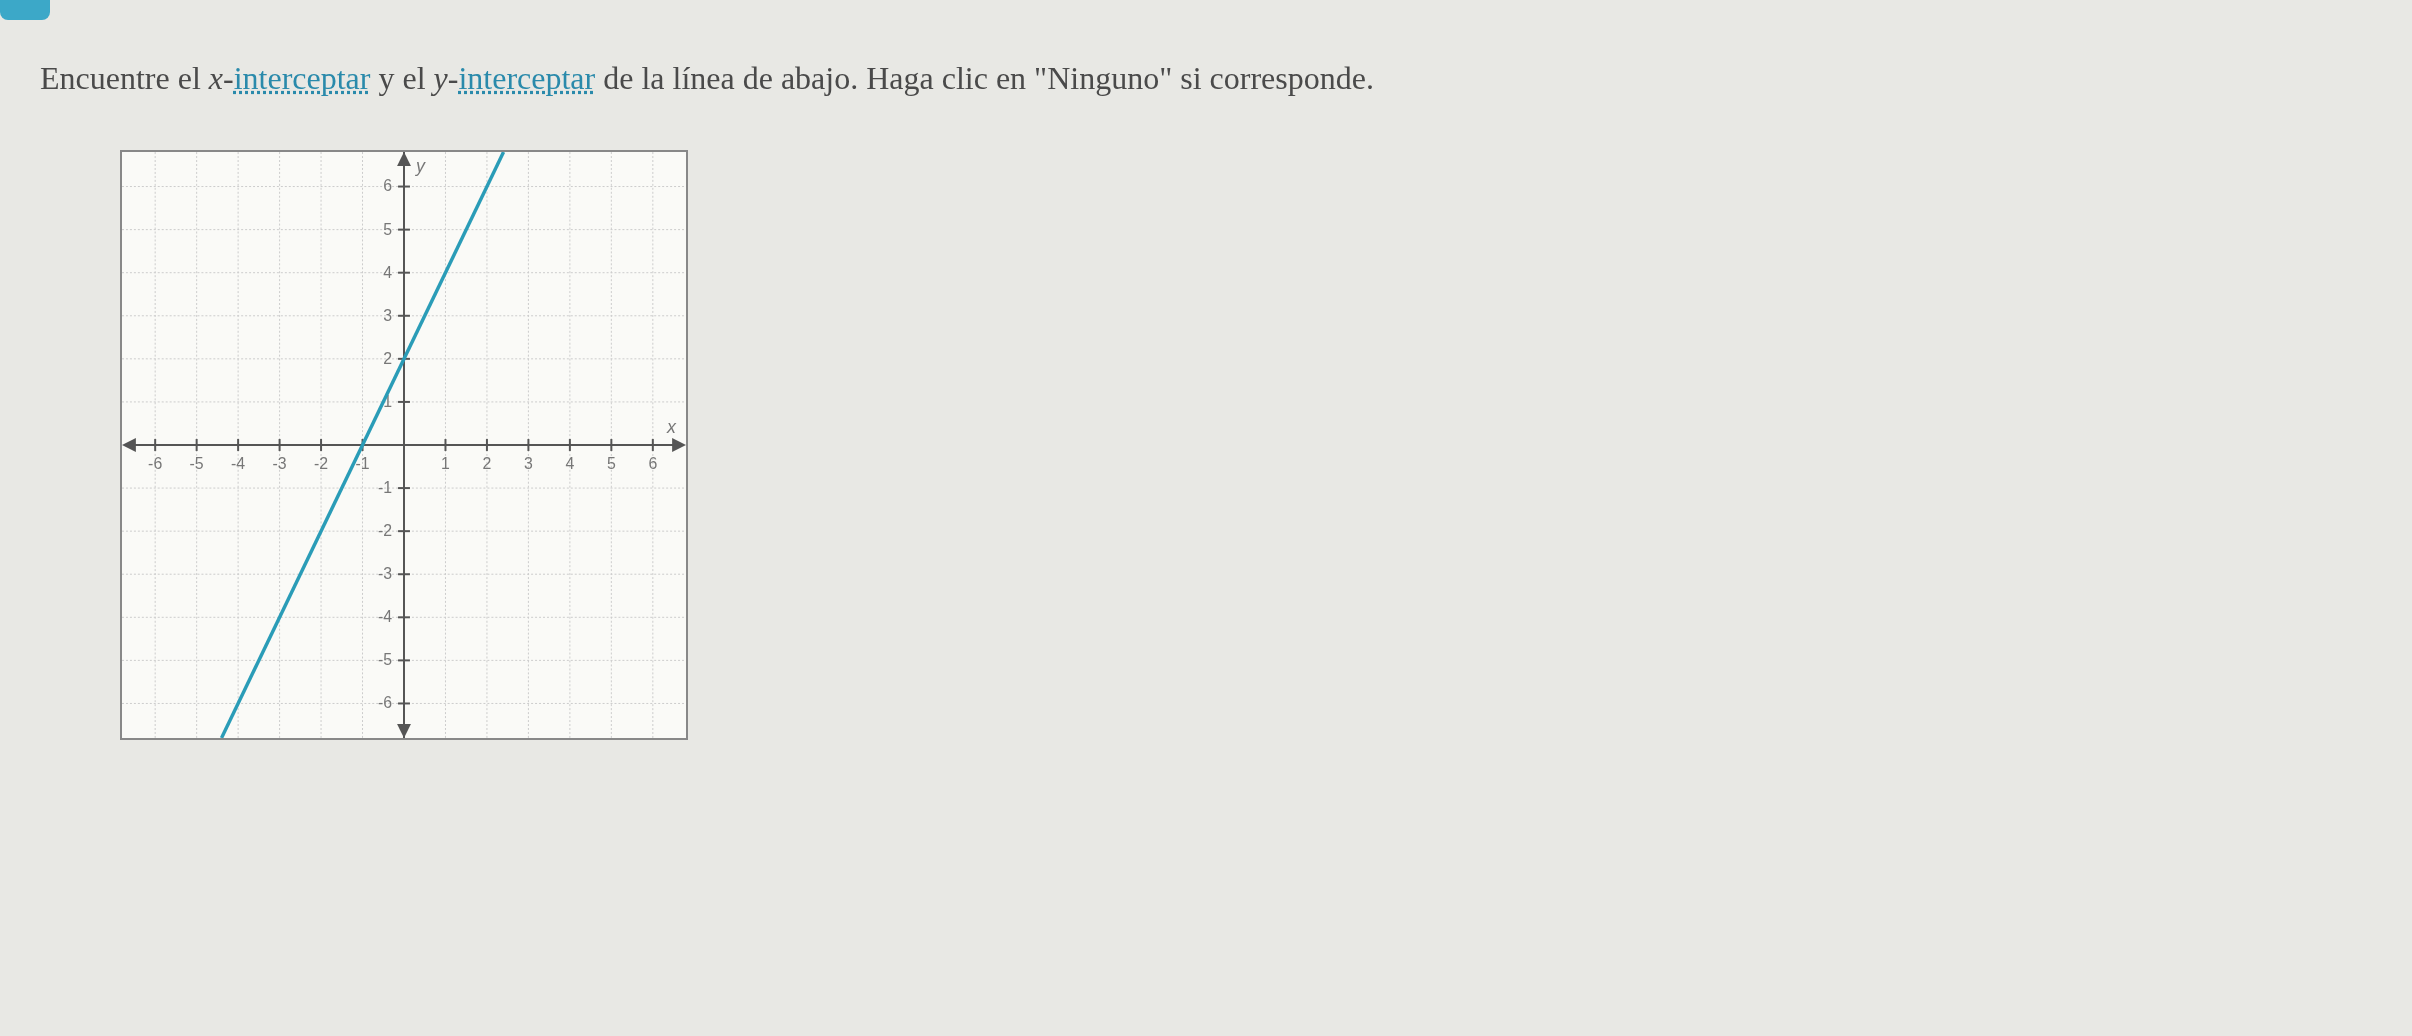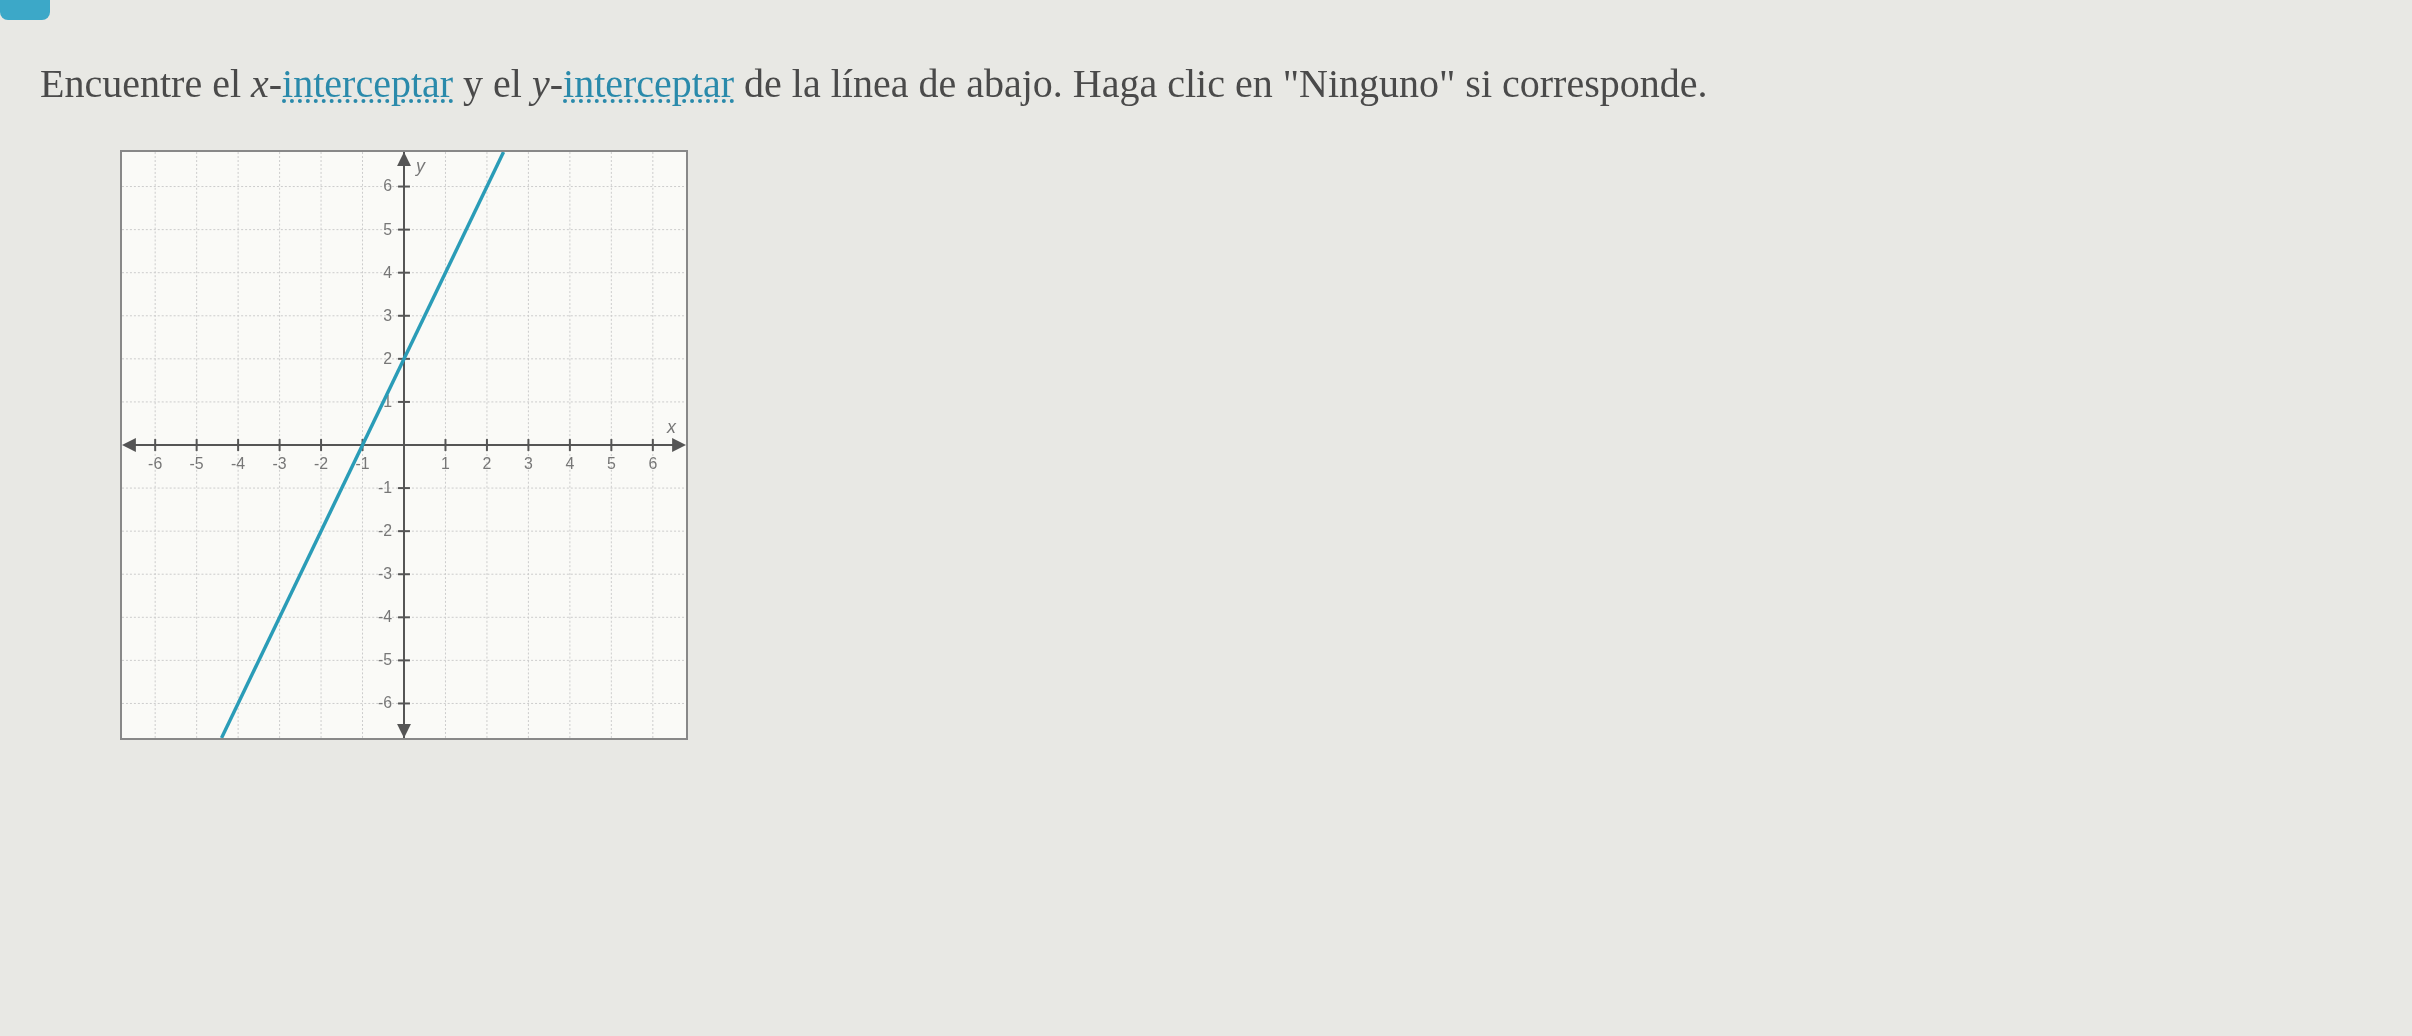--- a/index.html
+++ b/index.html
@@ -20,21 +20,21 @@
       left: 0;
       width: 50px;
       height: 20px;
       background: #3ca8c8;
       border-radius: 0 0 8px 8px;
     }
     .question-text {
       position: absolute;
       top: 60px;
       left: 40px;
-      font-size: 40px;
+      font-size: 32px;
       color: #4a4a4a;
       font-family: Georgia, serif;
     }
     .question-text .var {
       font-style: italic;
     }
     .question-text .link {
       color: #2a8aab;
       text-decoration: underline;
       text-decoration-style: dotted;

